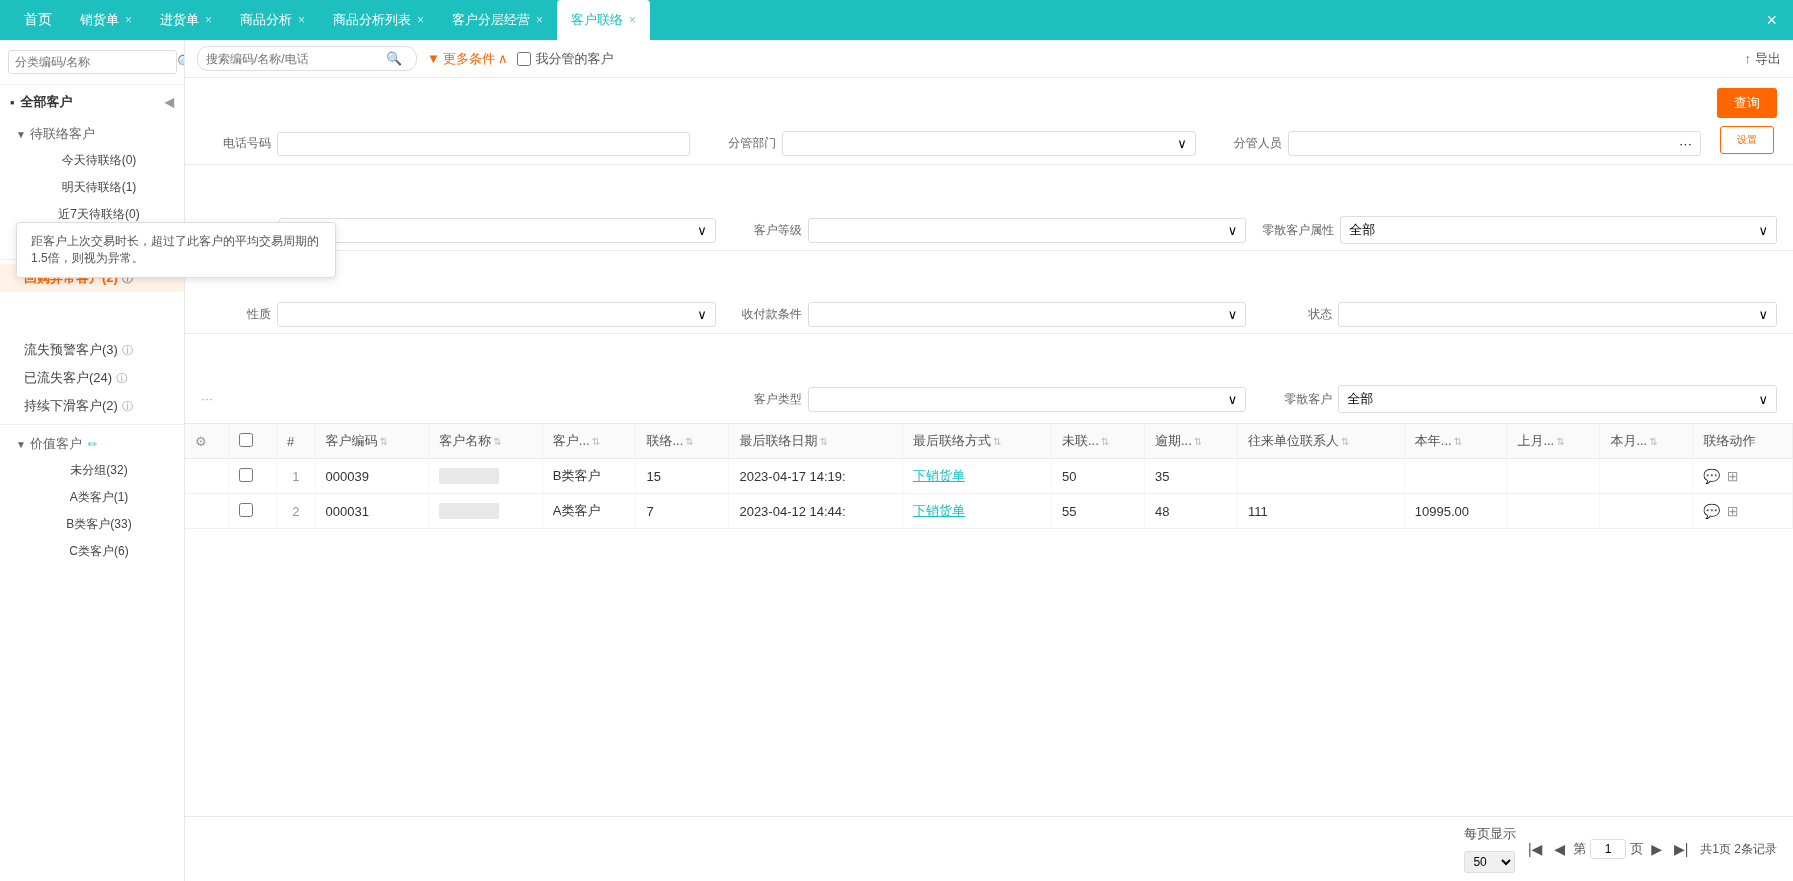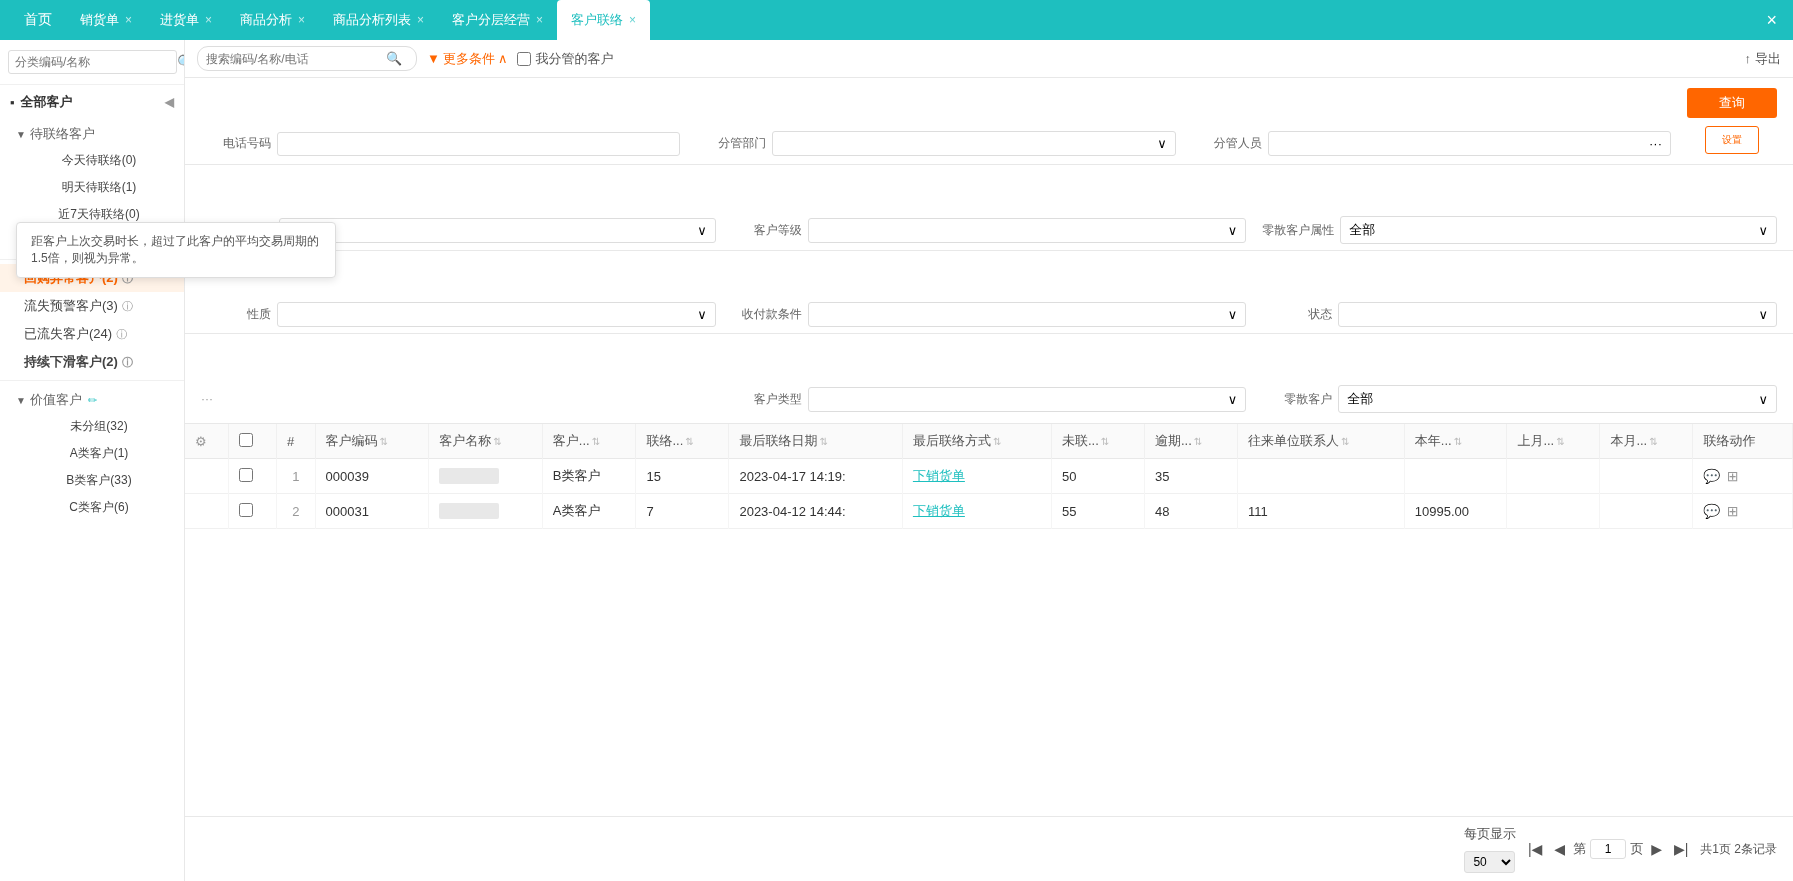--- a/index.html
+++ b/index.html
@@ -97,21 +97,21 @@
     .adv-filter-input {
       flex: 1; border: 1px solid #ddd; border-radius: 3px; padding: 4px 8px;
       font-size: 12px; outline: none; background: #fff;
     }
     .adv-filter-select {
       flex: 1; display: flex; align-items: center; border: 1px solid #ddd; border-radius: 3px;
       padding: 4px 8px; font-size: 12px; background: #fff; cursor: pointer; justify-content: space-between;
     }
     .btn-query {
       background: #f60; color: #fff; border: none; border-radius: 3px;
-      padding: 6px 32px; cursor: pointer; font-size: 13px;
+      padding: 6px 17px; cursor: pointer; font-size: 13px;
     }
     .btn-set {
       background: #fff; color: #f60; border: 1px solid #f60; border-radius: 3px;
       padding: 6px 16px; cursor: pointer; font-size: 10px; margin-top: 4px;
     }
     .btn-col { display: flex; flex-direction: column; gap: 4px; align-items: center; }
 
     
     .table-area { flex: 1; overflow: auto; background: #fff; }
     table { width: 100%; border-collapse: collapse; font-size: 12px; }
@@ -203,29 +203,29 @@
     <div class="sidebar-item">明天待联络(1)</div>
     <div class="sidebar-item">近7天待联络(0)</div>
     <div class="sidebar-item">逾期未联络(30)</div>
 
     <div class="sidebar-divider"></div>
 
     <div class="sidebar-item active" style="display:flex;align-items:center;gap:4px;">
       <span>回购异常客户(2)</span>
       <span style="color:#999;font-size:11px;">ⓘ</span>
     </div>
-    <div class="sidebar-item" style="display:flex;align-items:center;gap:4px;">
+    <div class="sidebar-item" style="display:flex;align-items:center;gap:4px;margin-top:44px;">
       <span>流失预警客户(3)</span>
       <span style="color:#999;font-size:11px;">ⓘ</span>
     </div>
     <div class="sidebar-item" style="display:flex;align-items:center;gap:4px;">
       <span>已流失客户(24)</span>
       <span style="color:#999;font-size:11px;">ⓘ</span>
     </div>
-    <div class="sidebar-item" style="display:flex;align-items:center;gap:4px;font-weight:bold;">
+    <div class="sidebar-item" style="display:flex;align-items:center;gap:4px;">
       <span>持续下滑客户(2)</span>
       <span style="color:#999;font-size:11px;">ⓘ</span>
     </div>
 
     <div class="sidebar-divider"></div>
 
     <div class="sidebar-group-label">
       <span class="arrow">▼</span>
       <span>价值客户</span>
       <span style="margin-left:6px;color:#1ebfbf;font-size:11px;cursor:pointer;">✏</span>

